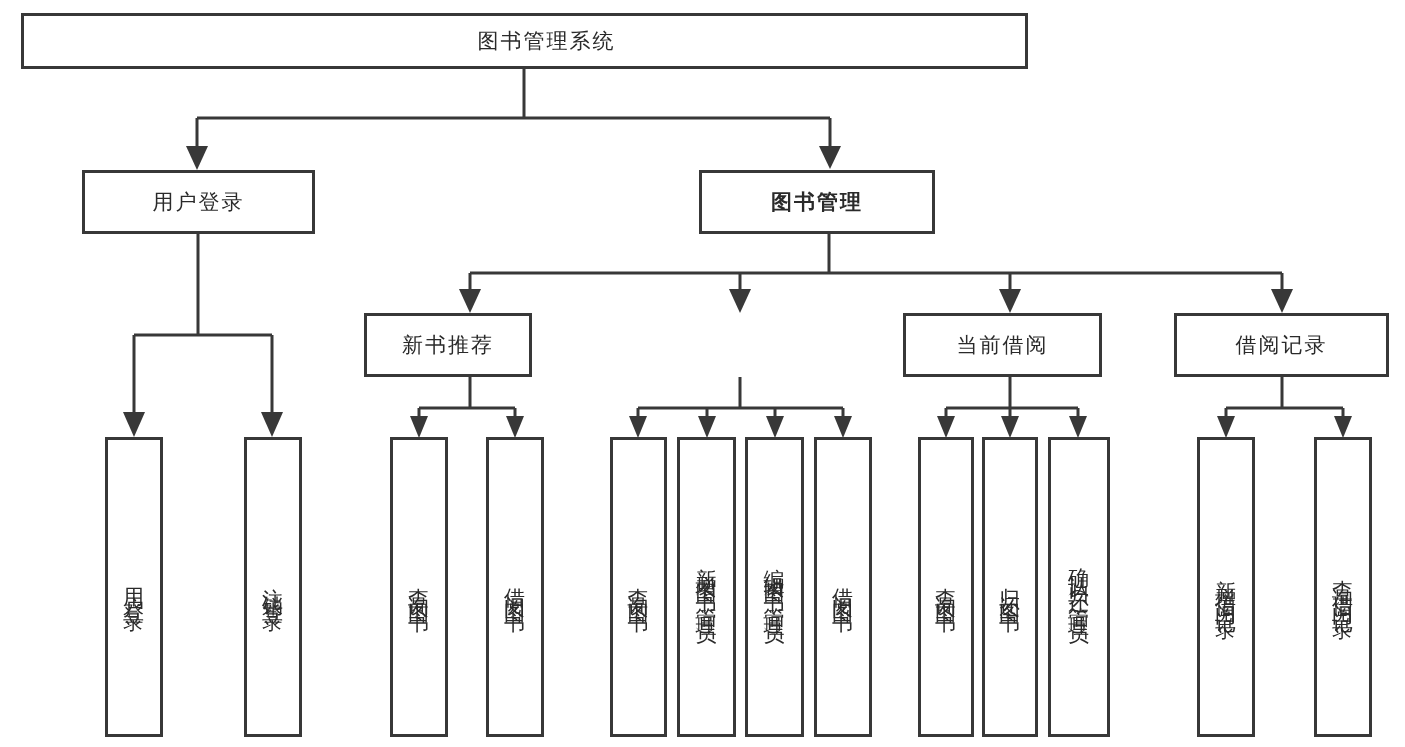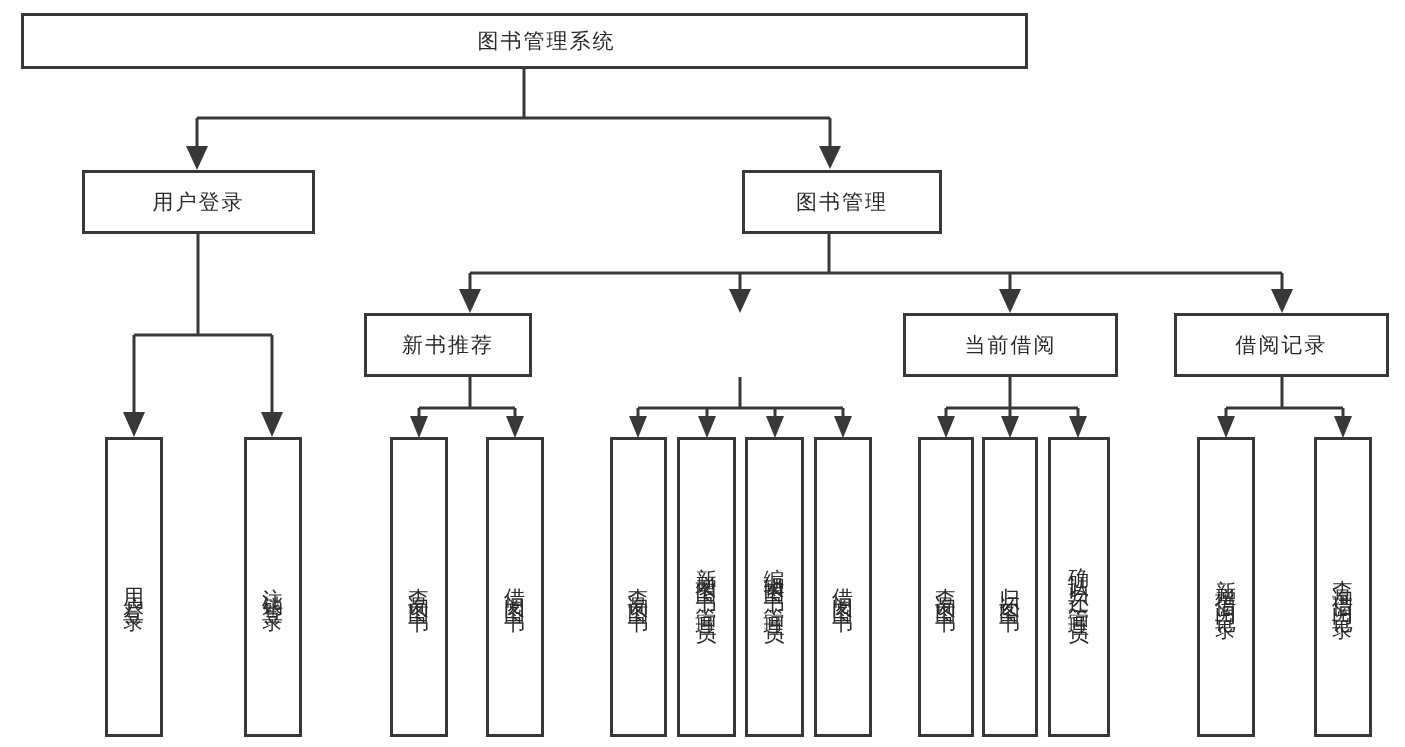--- a/index.html
+++ b/index.html
@@ -109,28 +109,28 @@
     </g>
   </svg>
 
   <div class="node hbox root">
     <span>图书管理系统</span>
   </div>
 
   <div class="node hbox lvl2" style="left:82px;width:233px;">
     <span>用户登录</span>
   </div>
-  <div class="node hbox lvl2" style="left:742px;width:200px;">
+  <div class="node hbox lvl2" style="left:699px;width:236px;font-weight:bold;">
     <span>图书管理</span>
   </div>
 
   <div class="node hbox lvl3" style="left:364px;width:168px;">
     <span>新书推荐</span>
   </div>
-  <div class="node hbox lvl3" style="left:903px;width:215px;">
+  <div class="node hbox lvl3" style="left:903px;width:199px;">
     <span>当前借阅</span>
   </div>
   <div class="node hbox lvl3" style="left:1174px;width:215px;">
     <span>借阅记录</span>
   </div>
 
   <div class="node vbox" style="left:105px;width:58px;">
     <span class="vtext">用户登录</span>
   </div>
   <div class="node vbox" style="left:244px;width:58px;">

